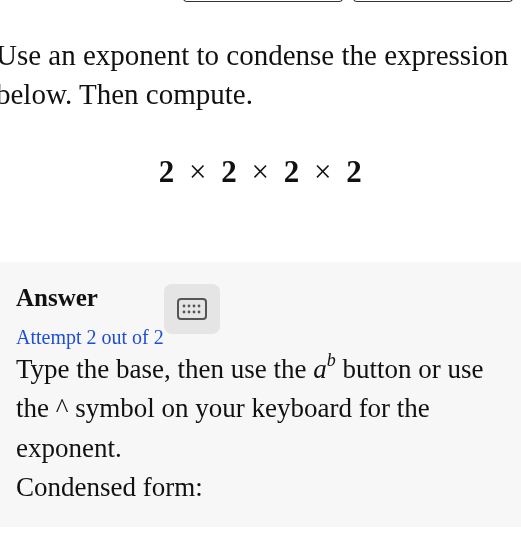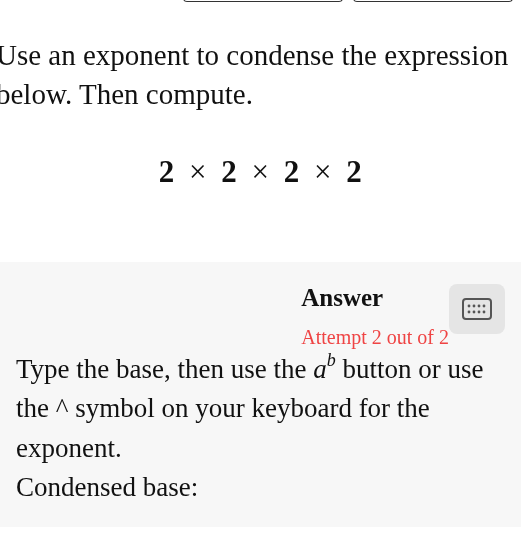--- a/index.html
+++ b/index.html
@@ -48,31 +48,31 @@
     font-weight: normal;
     margin: 0 6px;
   }
   .answer-panel {
     background: #f7f7f7;
     padding: 22px 16px 20px 16px;
     margin-top: 42px;
   }
   .answer-header {
     display: flex;
-    justify-content: flex-end;
+    justify-content: flex-start;
     align-items: flex-start;
   }
   .answer-title {
     font-size: 25px;
     font-weight: bold;
     font-family: Georgia, serif;
   }
   .attempt {
     font-size: 20px;
-    color: #ef4444;
+    color: #1d4ed8;
     margin-top: 14px;
     font-family: Georgia, serif;
   }
   .kb-btn {
     width: 56px;
     height: 50px;
     background: #e5e5e5;
     border-radius: 8px;
     display: flex;
     align-items: center;
@@ -131,15 +131,15 @@
         <circle cx="7" cy="14" r="1.4" fill="#555"></circle>
         <circle cx="12" cy="14" r="1.4" fill="#555"></circle>
         <circle cx="17" cy="14" r="1.4" fill="#555"></circle>
         <circle cx="22" cy="14" r="1.4" fill="#555"></circle>
       </svg>
     </div>
   </div>
 
   <div class="instructions">
     <span>Type the base, then use the </span><span class="ab-sup"><span class="a">a</span><span class="b">b</span></span><span> button or use the </span><span class="caret">^</span><span> symbol on your keyboard for the exponent.</span>
-    <div>Condensed base:</div>
+    <div>Condensed form:</div>
   </div>
 </div>
 
 </body></html>

